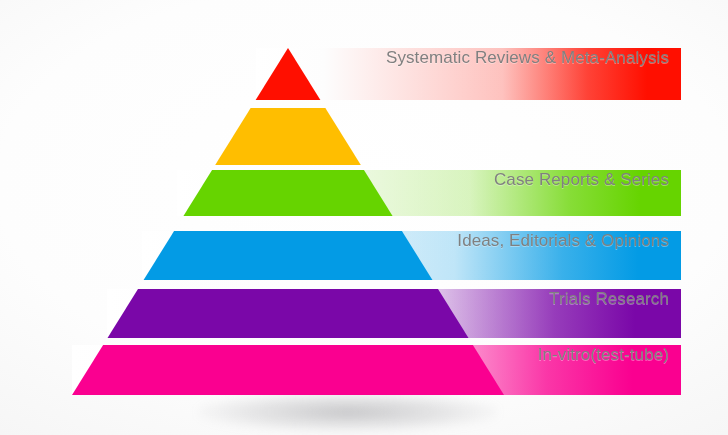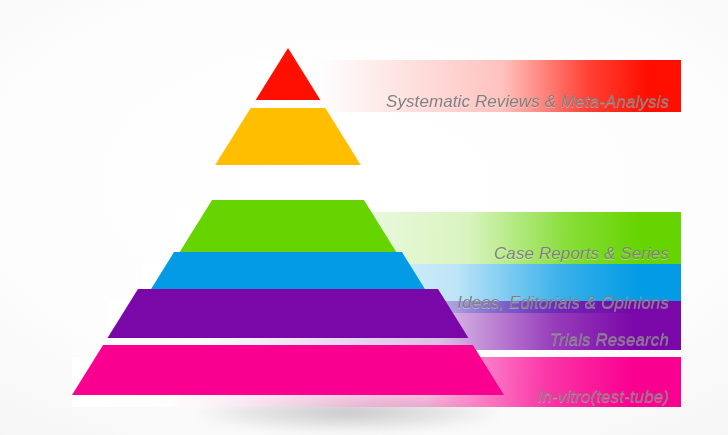--- a/index.html
+++ b/index.html
@@ -43,28 +43,27 @@
   
   .row {
     position: absolute;
     left: 0;
     width: 728px;
   }
 
   
   .band {
     position: absolute;
-    top: 12px;
+    top: 0;
     height: 100%;
     right: 47px;
     box-sizing: border-box;
     display: flex;
-    align-items: flex-end;
+    align-items: flex-start;
     justify-content: flex-end;
-    font-style: italic;
   }
 
   .band-label {
     position: relative;
     z-index: 3;
     color: #808080;
     white-space: nowrap;
     padding-right: 12px;
     letter-spacing: 0.1px;
     text-shadow: 0 1px 0 rgba(255,255,255,0.35);
@@ -98,29 +97,29 @@
         </div>
         <div class="slab" style="left: 72px; width: 432px; clip-path: polygon(216px 0px, 216px 0px, 248.369px 52px, 183.631px 52px);">
           <div class="slab-inner" style="background: rgb(255, 15, 0);"></div>
         </div>
       </div>
       <div class="row" style="top: 108px; height: 57px;">
         <div class="slab" style="left: 72px; width: 432px; clip-path: polygon(178.651px 0px, 253.349px 0px, 288.83px 57px, 143.17px 57px);">
           <div class="slab-inner" style="background: rgb(255, 190, 0);"></div>
         </div>
       </div>
-      <div class="row" style="top: 170px; height: 52px; margin-top: 30px;">
+      <div class="row" style="top: 170px; height: 46px;">
         <div class="band" style="left: 177.199px; right: 47px; background: linear-gradient(to right, rgb(255, 255, 255) 0%, rgb(253, 253, 253) 16%, rgba(102, 212, 0, 0.25) 58%, rgba(102, 212, 0, 0.784) 78%, rgb(102, 212, 0) 92%, rgb(102, 212, 0) 100%);">
           <span class="band-label" style="font-size: 17px; color: rgb(128, 128, 128);">Case Reports &amp; Series</span>
         </div>
         <div class="slab" style="left: 72px; width: 432px; clip-path: polygon(140.058px 0px, 291.942px 0px, 326.801px 56px, 105.199px 56px);">
           <div class="slab-inner" style="background: rgb(102, 212, 0);"></div>
         </div>
       </div>
-      <div class="row" style="top: 231px; height: 49px; margin-top: 21px;">
+      <div class="row" style="top: 231px; height: 49px;">
         <div class="band" style="left: 142.34px; right: 47px; background: linear-gradient(to right, rgb(255, 255, 255) 0%, rgb(253, 253, 253) 16%, rgba(3, 155, 229, 0.25) 58%, rgba(3, 155, 229, 0.784) 78%, rgb(3, 155, 229) 92%, rgb(3, 155, 229) 100%);">
           <span class="band-label" style="font-size: 17px; color: rgb(128, 128, 128);">Ideas, Editorials &amp; Opinions</span>
         </div>
         <div class="slab" style="left: 72px; width: 432px; clip-path: polygon(102.086px 0px, 329.914px 0px, 361.66px 51px, 70.3401px 51px);">
           <div class="slab-inner" style="background: rgb(3, 155, 229);"></div>
         </div>
       </div>
       <div class="row" style="top: 289px; height: 49px;">
         <div class="band" style="left: 107.481px; right: 47px; background: linear-gradient(to right, rgb(255, 255, 255) 0%, rgb(253, 253, 253) 16%, rgba(122, 7, 168, 0.25) 58%, rgba(122, 7, 168, 0.784) 78%, rgb(122, 7, 168) 92%, rgb(122, 7, 168) 100%);">
           <span class="band-label" style="font-size: 17px; color: rgb(128, 128, 128);">Trials Research</span>

